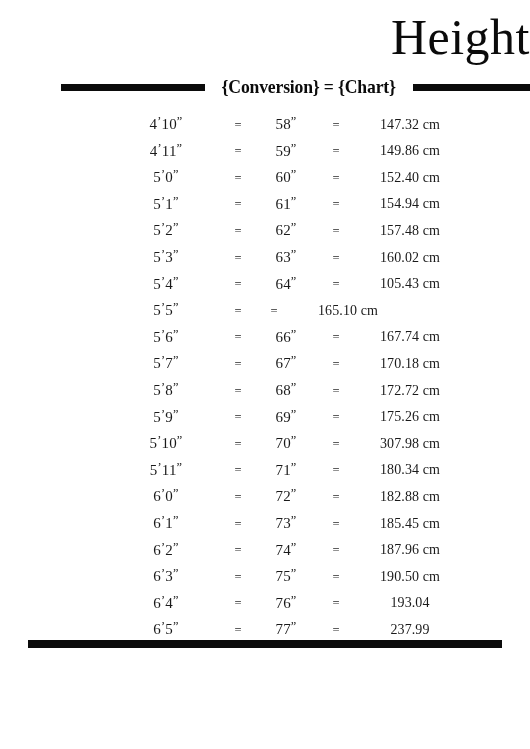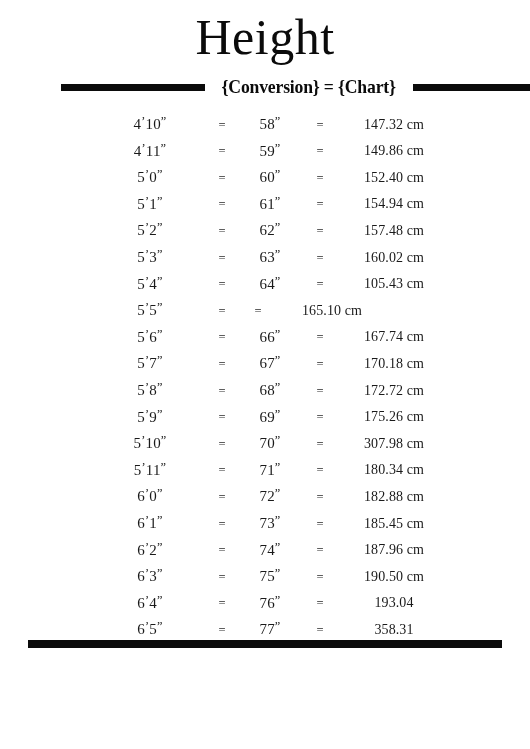--- a/index.html
+++ b/index.html
@@ -29,21 +29,21 @@
     position: relative;
     width: 530px;
     height: 100px;
   }
 
   .title {
     position: absolute;
     top: 8px;
     left: 0;
     width: 530px;
-    text-align: center;
+    text-align: right;
     font-family: "Liberation Serif", "DejaVu Serif", serif;
     font-size: 50px;
     line-height: 58px;
     font-weight: 400;
     letter-spacing: 0.5px;
     color: #0b0b0b;
     white-space: nowrap;
   }
 
   .subtitle-row {
@@ -87,20 +87,21 @@
   }
 
   .row {
     display: flex;
     align-items: baseline;
     height: 26.6px;
     font-size: 14.5px;
     line-height: 26.6px;
     color: #1a1a1a;
     white-space: nowrap;
+    padding-left: 16px;
   }
 
   .c-feet {
     width: 110px;
     margin-left: 95px;
     text-align: center;
     font-size: 15px;
     letter-spacing: 0.2px;
   }
   .c-eq1 {
@@ -287,19 +288,19 @@
         <div class="c-eq1">=</div>
         <div class="c-inch">76<span class="dprime">”</span></div>
         <div class="c-eq2">=</div>
         <div class="c-cm">193.04</div>
       </div>
       <div class="row">
         <div class="c-feet">6<span class="prime">’</span>5<span class="dprime">”</span></div>
         <div class="c-eq1">=</div>
         <div class="c-inch">77<span class="dprime">”</span></div>
         <div class="c-eq2">=</div>
-        <div class="c-cm">358.31</div>
+        <div class="c-cm">237.99</div>
       </div>
     </div>
 
   <div class="footer-rule"></div>
 
 </div>
 
 </body></html>

